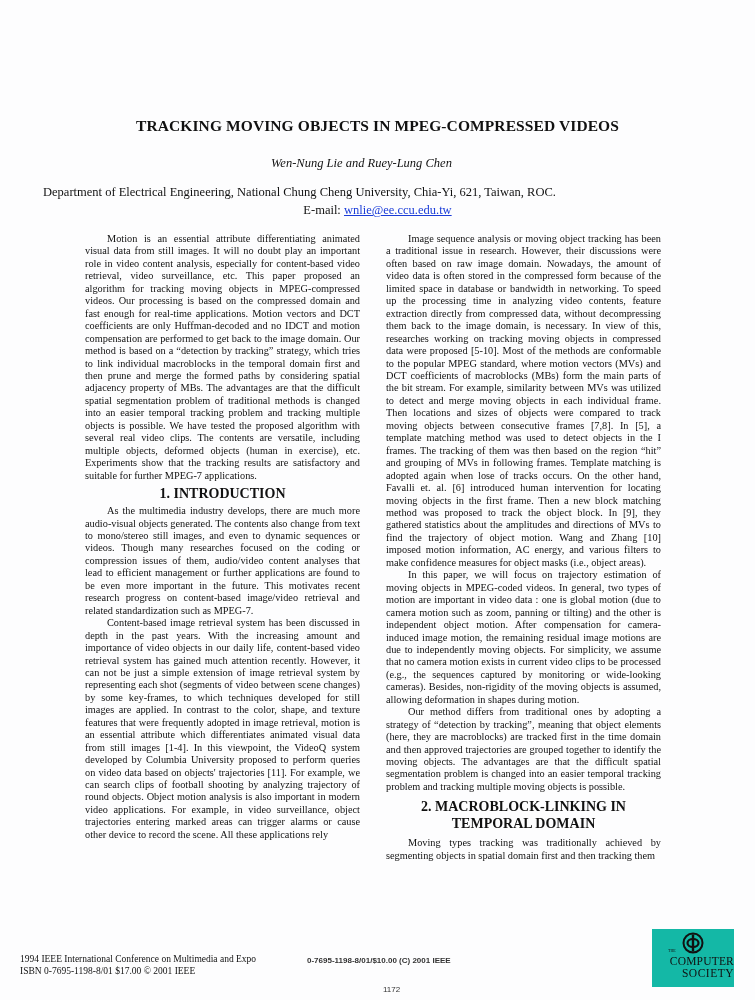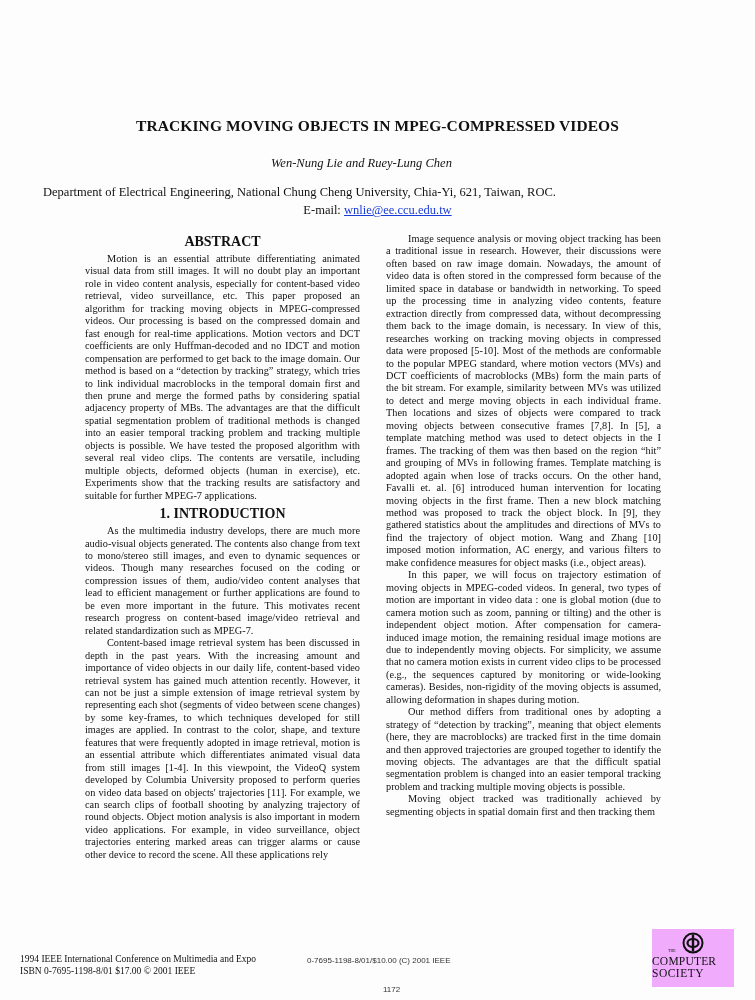--- a/index.html
+++ b/index.html
@@ -36,52 +36,55 @@
   .col h2.intro { margin: 3px 0 3px 0; }
   .col h2.sec2 { margin: 5px 0 5px 0; line-height: 17px; }
   .footer-left {
     position: absolute; left: 20px; top: 953px; font-size: 9.5px; line-height: 12px;
   }
   .footer-center {
     position: absolute; left: 300px; width: 300px; top: 941px; font-family: "Liberation Sans", "DejaVu Sans", sans-serif;
     font-size: 8px; color: #333;
   }
   .page-num { position: absolute; left: 83px; top: 0; margin-top: 44px; }
-  .copyright-line { position: absolute; left: 7px; top: 15px; white-space: nowrap; }
+  .copyright-line { position: absolute; left: 7px; top: 15px; white-space: nowrap; font-weight: bold; }
   .logo {
-    position: absolute; left: 652px; top: 929px; width: 82px; height: 58px; background: #f0abfc; text-align: left;
+    position: absolute; left: 652px; top: 929px; width: 82px; height: 58px; background: #14b8a6; text-align: right;
   }
   .logo svg { position: absolute; left: 30px; top: 3px; }
   .logo .the { position: absolute; left: 16px; top: 19px; font-size: 4px; }
   .logo .comp { position: absolute; left: 0; top: 26px; width: 82px; font-size: 11.5px; letter-spacing: 0.2px; }
   .logo .soc { position: absolute; left: 0; top: 38px; width: 82px; font-size: 11.5px; letter-spacing: 0.5px; }
 </style>
 </head>
 <body>
 
 <div class="title">TRACKING MOVING OBJECTS IN MPEG-COMPRESSED VIDEOS</div>
 <div class="authors">Wen-Nung Lie and Ruey-Lung Chen</div>
 <div class="affil">Department of Electrical Engineering, National Chung Cheng University, Chia-Yi, 621, Taiwan, ROC.</div>
 <div class="email">
   <span>E-mail: </span><a>wnlie@ee.ccu.edu.tw</a>
 </div>
 
 <div class="col left">
-  <h2 class="abs">ABSTRACT</h2>
   <p class="ind">Motion is an essential attribute differentiating animated visual data from still images. It will no doubt play an important role in video content analysis, especially for content-based video retrieval, video surveillance, etc. This paper proposed an algorithm for tracking moving objects in MPEG-compressed videos. Our processing is based on the compressed domain and fast enough for real-time applications. Motion vectors and DCT coefficients are only Huffman-decoded and no IDCT and motion compensation are performed to get back to the image domain. Our method is based on a “detection by tracking” strategy, which tries to link individual macroblocks in the temporal domain first and then prune and merge the formed paths by considering spatial adjacency property of MBs. The advantages are that the difficult spatial segmentation problem of traditional methods is changed into an easier temporal tracking problem and tracking multiple objects is possible. We have tested the proposed algorithm with several real video clips. The contents are versatile, including multiple objects, deformed objects (human in exercise), etc. Experiments show that the tracking results are satisfactory and suitable for further MPEG-7 applications.</p>
   <h2 class="intro">1. INTRODUCTION</h2>
   <p class="ind">As the multimedia industry develops, there are much more audio-visual objects generated. The contents also change from text to mono/stereo still images, and even to dynamic sequences or videos. Though many researches focused on the coding or compression issues of them, audio/video content analyses that lead to efficient management or further applications are found to be even more important in the future. This motivates recent research progress on content-based image/video retrieval and related standardization such as MPEG-7.</p>
   <p class="ind">Content-based image retrieval system has been discussed in depth in the past years. With the increasing amount and importance of video objects in our daily life, content-based video retrieval system has gained much attention recently. However, it can not be just a simple extension of image retrieval system by representing each shot (segments of video between scene changes) by some key-frames, to which techniques developed for still images are applied. In contrast to the color, shape, and texture features that were frequently adopted in image retrieval, motion is an essential attribute which differentiates animated visual data from still images [1-4]. In this viewpoint, the VideoQ system developed by Columbia University proposed to perform queries on video data based on objects' trajectories [11]. For example, we can search clips of football shooting by analyzing trajectory of round objects. Object motion analysis is also important in modern video applications. For example, in video surveillance, object trajectories entering marked areas can trigger alarms or cause other device to record the scene. All these applications rely</p>
 </div>
 
 <div class="col right">
   <p class="ind">Image sequence analysis or moving object tracking has been a traditional issue in research. However, their discussions were often based on raw image domain. Nowadays, the amount of video data is often stored in the compressed form because of the limited space in database or bandwidth in networking. To speed up the processing time in analyzing video contents, feature extraction directly from compressed data, without decompressing them back to the image domain, is necessary. In view of this, researches working on tracking moving objects in compressed data were proposed [5-10]. Most of the methods are conformable to the popular MPEG standard, where motion vectors (MVs) and DCT coefficients of macroblocks (MBs) form the main parts of the bit stream. For example, similarity between MVs was utilized to detect and merge moving objects in each individual frame. Then locations and sizes of objects were compared to track moving objects between consecutive frames [7,8]. In [5], a template matching method was used to detect objects in the I frames. The tracking of them was then based on the region “hit” and grouping of MVs in following frames. Template matching is adopted again when lose of tracks occurs. On the other hand, Favalli et. al. [6] introduced human intervention for locating moving objects in the first frame. Then a new block matching method was proposed to track the object block. In [9], they gathered statistics about the amplitudes and directions of MVs to find the trajectory of object motion. Wang and Zhang [10] imposed motion information, AC energy, and various filters to make confidence measures for object masks (i.e., object areas).</p>
   <p class="ind">In this paper, we will focus on trajectory estimation of moving objects in MPEG-coded videos. In general, two types of motion are important in video data : one is global motion (due to camera motion such as zoom, panning or tilting) and the other is independent object motion. After compensation for camera-induced image motion, the remaining residual image motions are due to independently moving objects. For simplicity, we assume that no camera motion exists in current video clips to be processed (e.g., the sequences captured by monitoring or wide-looking cameras). Besides, non-rigidity of the moving objects is assumed, allowing deformation in shapes during motion.</p>
   <p class="ind">Our method differs from traditional ones by adopting a strategy of “detection by tracking”, meaning that object elements (here, they are macroblocks) are tracked first in the time domain and then approved trajectories are grouped together to identify the moving objects. The advantages are that the difficult spatial segmentation problem is changed into an easier temporal tracking problem and tracking multiple moving objects is possible.</p>
-  <p class="ind">Moving object tracked was traditionally achieved by segmenting objects in spatial domain first and then tracking them</p>
+  <h2 class="sec2">
+    <span>2. MACROBLOCK-LINKING IN</span><br>
+    <span>TEMPORAL DOMAIN</span>
+  </h2>
+  <p class="ind">Moving types tracking was traditionally achieved by segmenting objects in spatial domain first and then tracking them</p>
 </div>
 
 <div class="footer-left">
   <div>1994 IEEE International Conference on Multimedia and Expo</div>
   <div>ISBN 0-7695-1198-8/01 $17.00 © 2001 IEEE</div>
 </div>
 
 <div class="footer-center">
   <div class="page-num">1172</div>
   <div class="copyright-line">0-7695-1198-8/01/$10.00 (C) 2001 IEEE</div>

